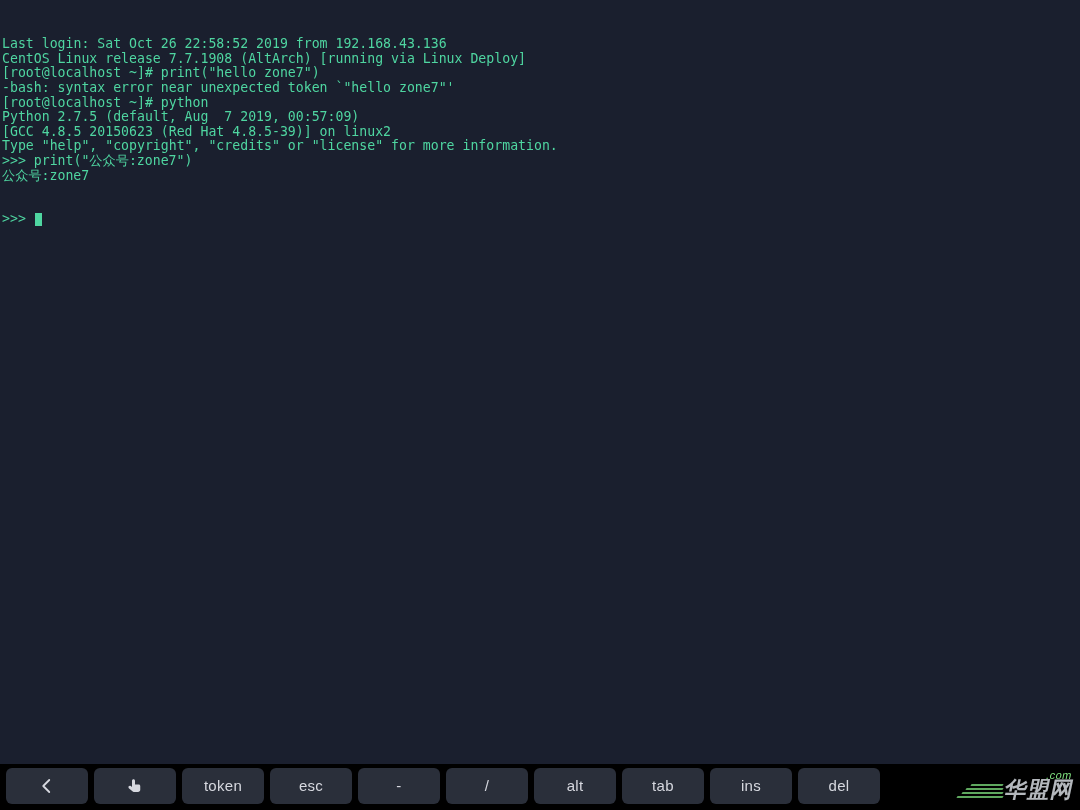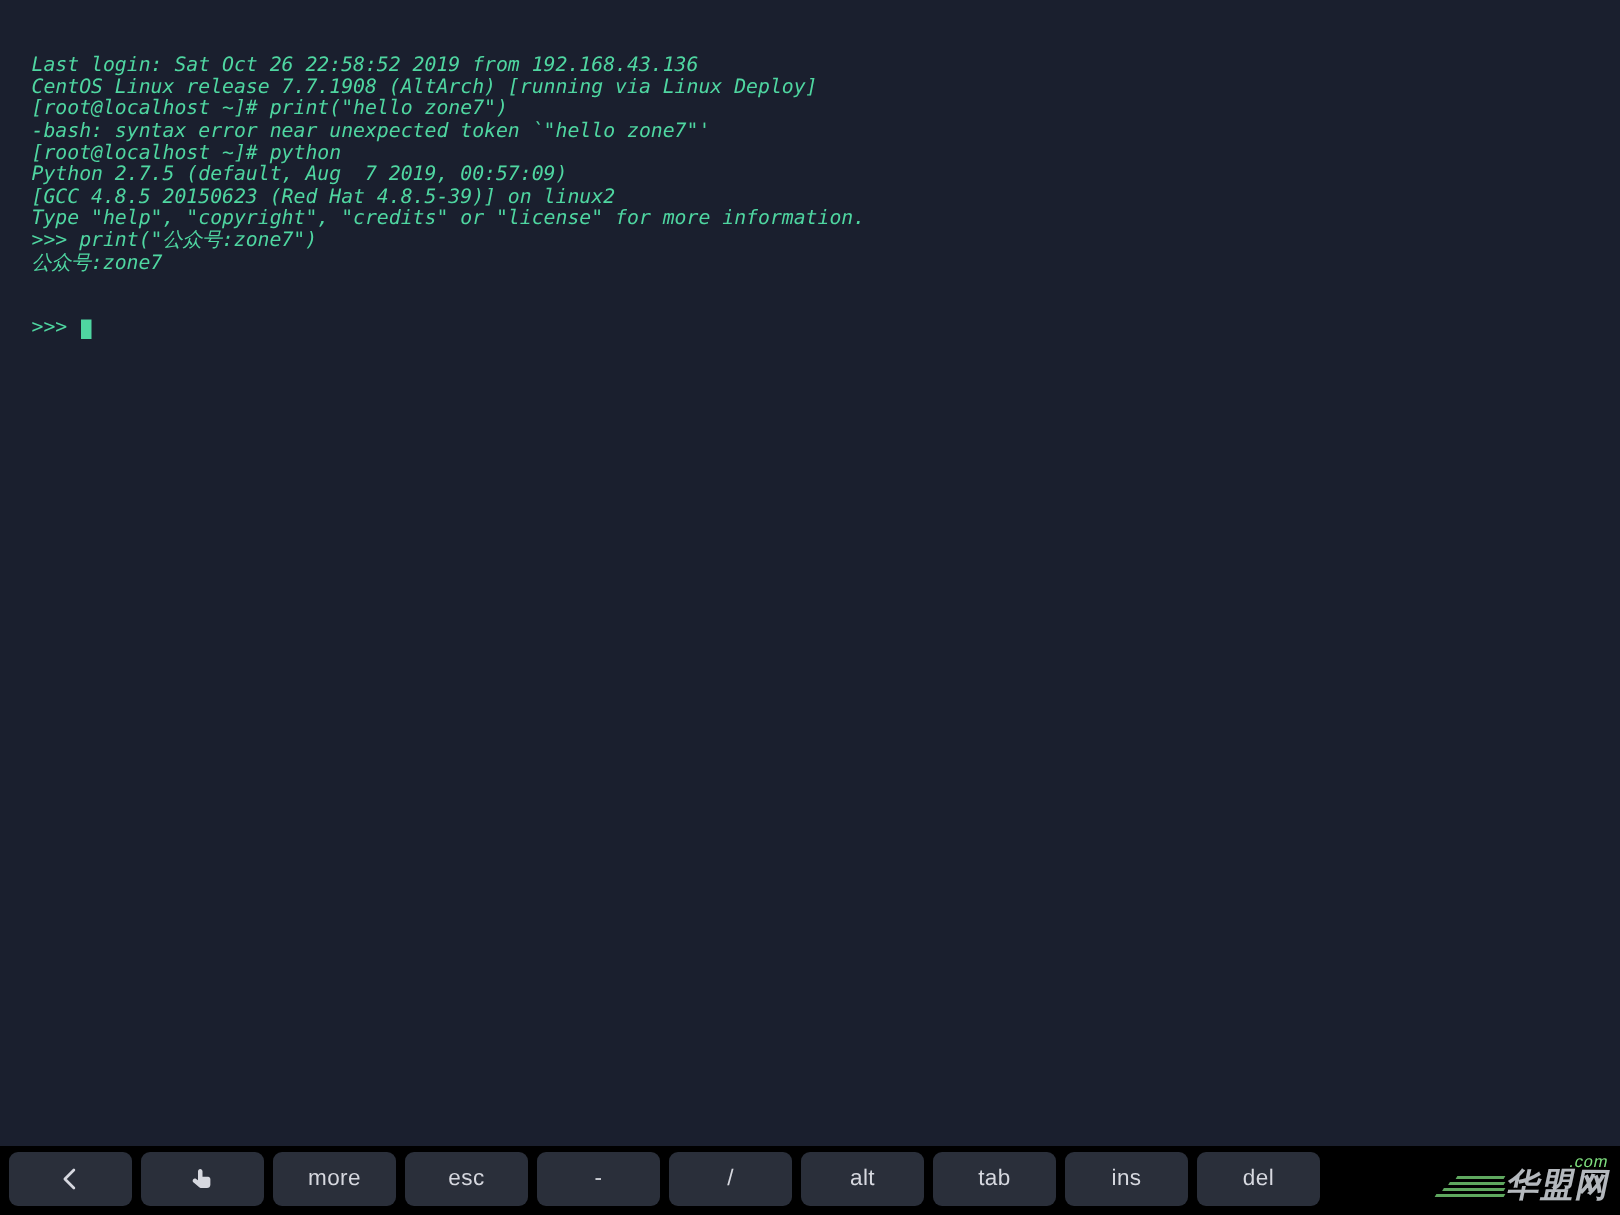--- a/index.html
+++ b/index.html
@@ -6,23 +6,22 @@
   html, body { width: 1080px; height: 810px; overflow: hidden; }
   body {
     background: #1a1f2e;
     font-family: "Menlo", "Consolas", "DejaVu Sans Mono", monospace;
     font-size: 13.2px;
     line-height: 14.6px;
     color: #d0d0d0;
     position: relative;
   }
   .terminal-area {
-    padding: 8px 4px 4px 21px;
+    padding: 8px 4px 4px 2px;
     white-space: pre;
-    font-style: italic;
   }
   .line { display: block; white-space: pre; }
   .green { color: #4fd6a1; }
   .cursor {
     display: inline-block;
     width: 7px;
     height: 13px;
     background: #4fd6a1;
     vertical-align: text-bottom;
     margin-left: 1px;
@@ -111,21 +110,21 @@
     <svg class="icon-svg" viewBox="0 0 24 24">
         <path d="M15 4l-8 8 8 8" stroke="#d6d8df" stroke-width="2.4" fill="none" stroke-linecap="round" stroke-linejoin="round"></path>
       </svg>
   </div>
   <div class="key small">
     <svg class="icon-svg" viewBox="0 0 24 24">
       <path d="M10 3c-1.1 0-2 .9-2 2v8.2l-1.6-1.2c-.9-.7-2.2-.5-2.8.4-.6.9-.4 2.1.5 2.8l5.3 4.3c.5.4 1.2.6 1.8.6H16c1.7 0 3-1.3 3-3v-5c0-1.1-.9-2-2-2h-5V5c0-1.1-.9-2-2-2z"></path>
     </svg>
   </div>
   <div class="key med">
-      <span>more</span>
+      <span>token</span>
     </div>
   <div class="key med">
       <span>esc</span>
     </div>
   <div class="key med">
       <span>-</span>
     </div>
   <div class="key med">
       <span>/</span>
     </div>

